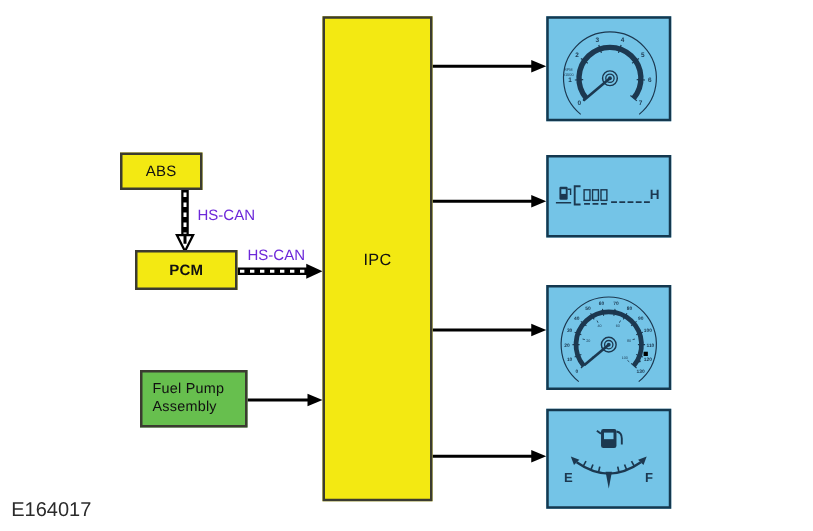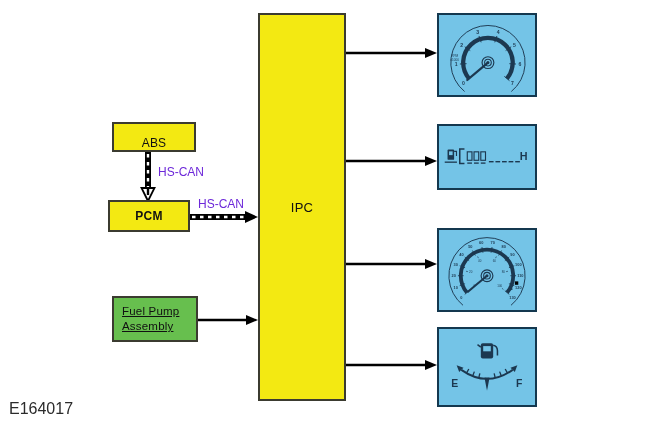--- a/index.html
+++ b/index.html
@@ -7,23 +7,23 @@
     position:relative;width:650px;height:425px;background:#ffffff;overflow:hidden;
     font-family:"Liberation Sans", sans-serif;
   }
   .box{
     position:absolute;box-sizing:border-box;border:2px solid #3b3b30;
     display:flex;align-items:center;justify-content:center;
     font-size:12px;color:#111;letter-spacing:.2px;
   }
   .yellow{background:#f3e912;}
   .green{background:#67bf4e;}
-  .abs{left:112px;top:122px;width:84px;height:30px;align-items:flex-end;}
+  .abs{left:96px;top:122px;width:66px;height:30px;}
   .pcm{left:108px;top:200px;width:82px;height:32px;font-weight:bold;}
-  .pump{left:112px;top:296px;width:86px;height:46px;justify-content:flex-start;padding-left:8px;font-size:11.5px;line-height:1.3;text-decoration:underline;}
+  .pump{left:112px;top:296px;width:86px;height:46px;justify-content:flex-start;padding-left:8px;font-size:11.5px;line-height:1.3;}
   .ipc{left:258px;top:13px;width:88px;height:388px;font-size:13px;}
   .bluebox{
     position:absolute;left:437px;width:100px;box-sizing:border-box;
     background:#74c4e7;border:2px solid #14384f;
   }
   .tachbox{top:13px;height:84px;}
   .fuelbarbox{top:124px;height:66px;}
   .speedobox{top:228px;height:84px;}
   .fuelgaugebox{top:327px;height:80px;}
   .bluebox svg{position:absolute;left:0;top:0;width:100%;height:100%;}

